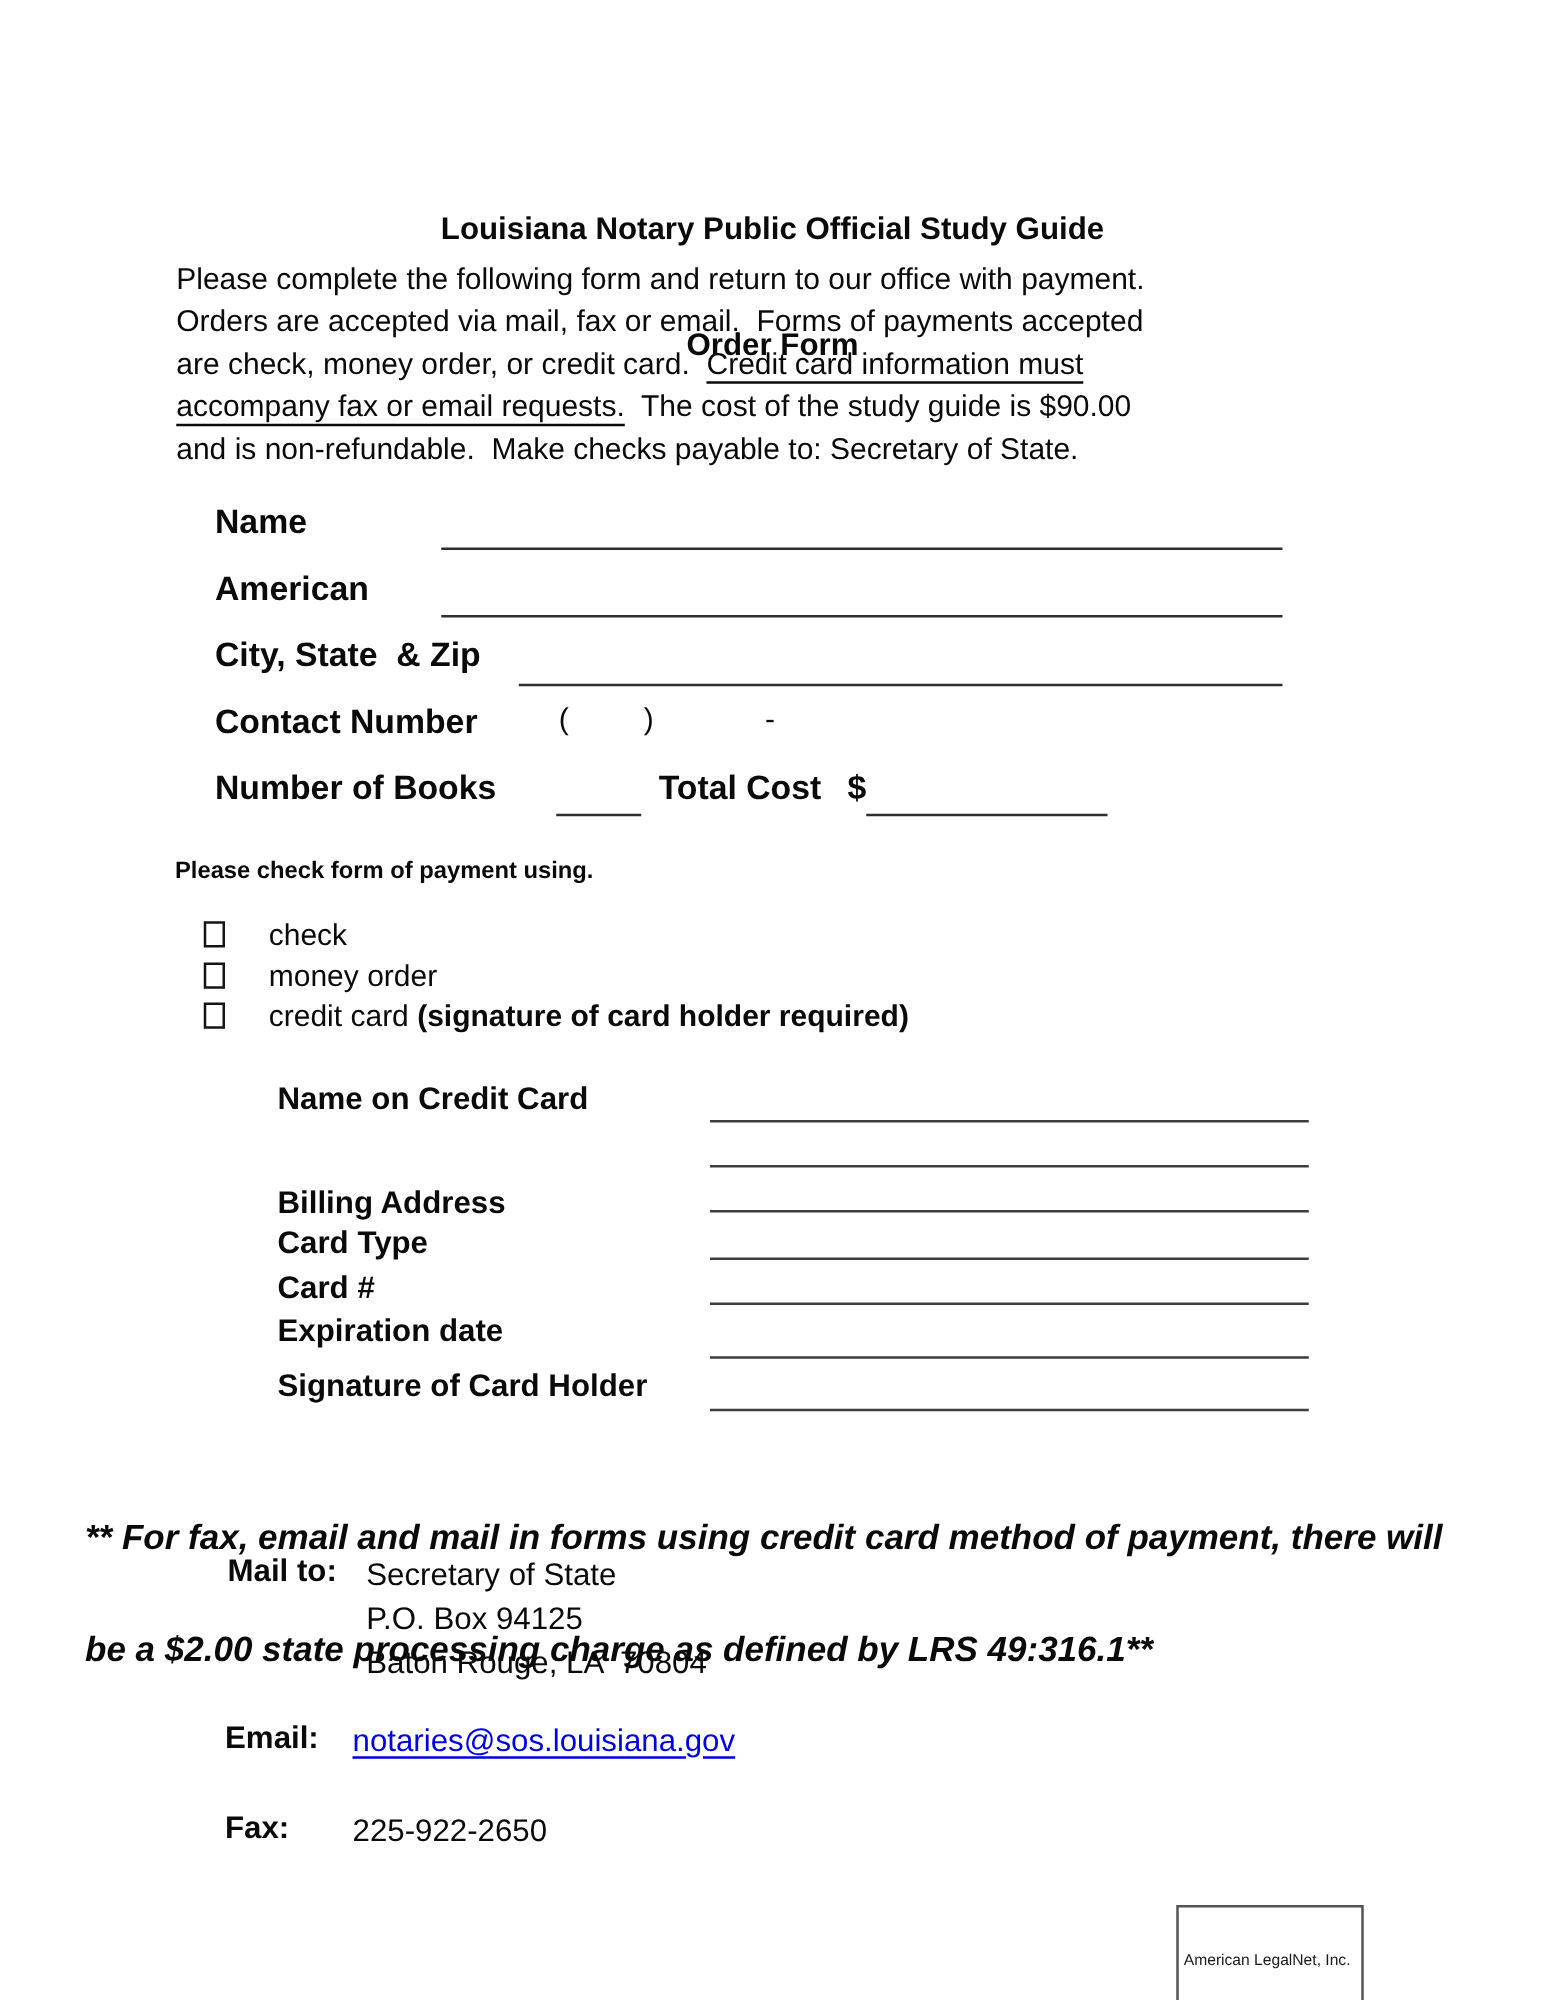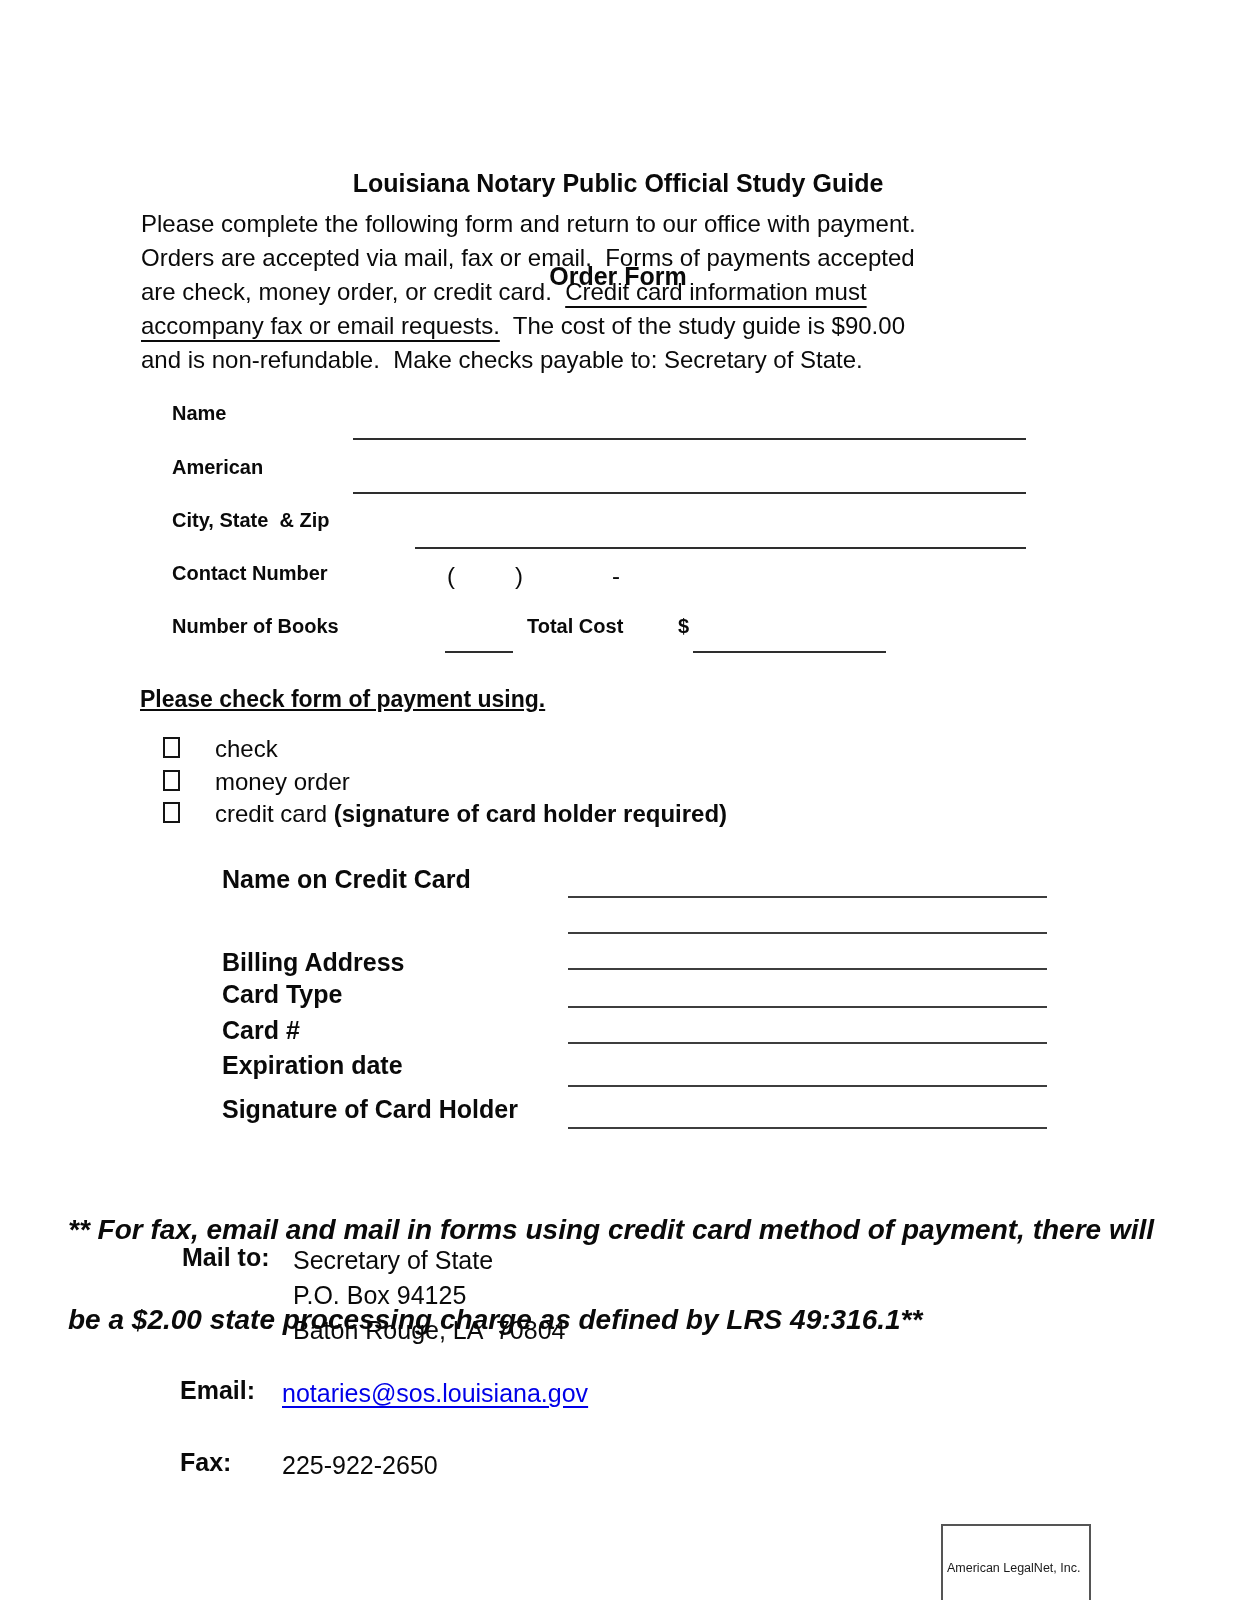--- a/index.html
+++ b/index.html
@@ -7,24 +7,24 @@
     position:relative;width:1236px;height:1600px;background:#ffffff;
     font-family:"Liberation Sans", sans-serif;color:#0a0a0a;overflow:hidden;
   }
   .title{
     position:absolute;left:0;top:106px;width:1236px;text-align:center;
     font-weight:bold;font-size:25px;line-height:31px;white-space:pre;
   }
   .intro{position:absolute;left:141px;top:207px;}
   .intro-line{white-space:pre;font-size:24px;line-height:34px;}
   .u{text-decoration:underline;text-underline-offset:6px;text-decoration-thickness:2px;}
-  .lbl{position:absolute;font-weight:bold;font-size:20px;white-space:pre;text-align:center;}
+  .lbl{position:absolute;font-weight:bold;font-size:27px;white-space:pre;text-align:center;}
   .plain{position:absolute;font-size:24px;white-space:pre;}
   .fline{position:absolute;border-bottom:2px solid #2e2e2e;height:0;}
-  .heading{position:absolute;left:140px;top:686px;font-weight:bold;font-size:23px;white-space:pre;text-decoration:underline;}
+  .heading{position:absolute;left:140px;top:686px;font-weight:bold;font-size:19px;white-space:pre;}
   .opt-row{position:absolute;left:0;width:700px;height:32px;}
   .cbox{position:absolute;left:163px;top:2px;width:13px;height:17px;border:2px solid #141414;background:#fff;}
   .opt-label{position:absolute;left:215px;top:0;font-size:24px;white-space:pre;}
   .opt-label b{font-weight:bold;text-align:center;}
   .cc-label{position:absolute;left:222px;font-weight:bold;font-size:25px;white-space:pre;}
   .cc-line{position:absolute;left:568px;width:479px;border-bottom:2px solid #3d3d3d;height:0;}
   .note{
     position:absolute;left:68px;top:1155px;width:1100px;text-align:left;
     font-weight:bold;font-style:italic;font-size:28px;line-height:30px;white-space:pre;
   }

